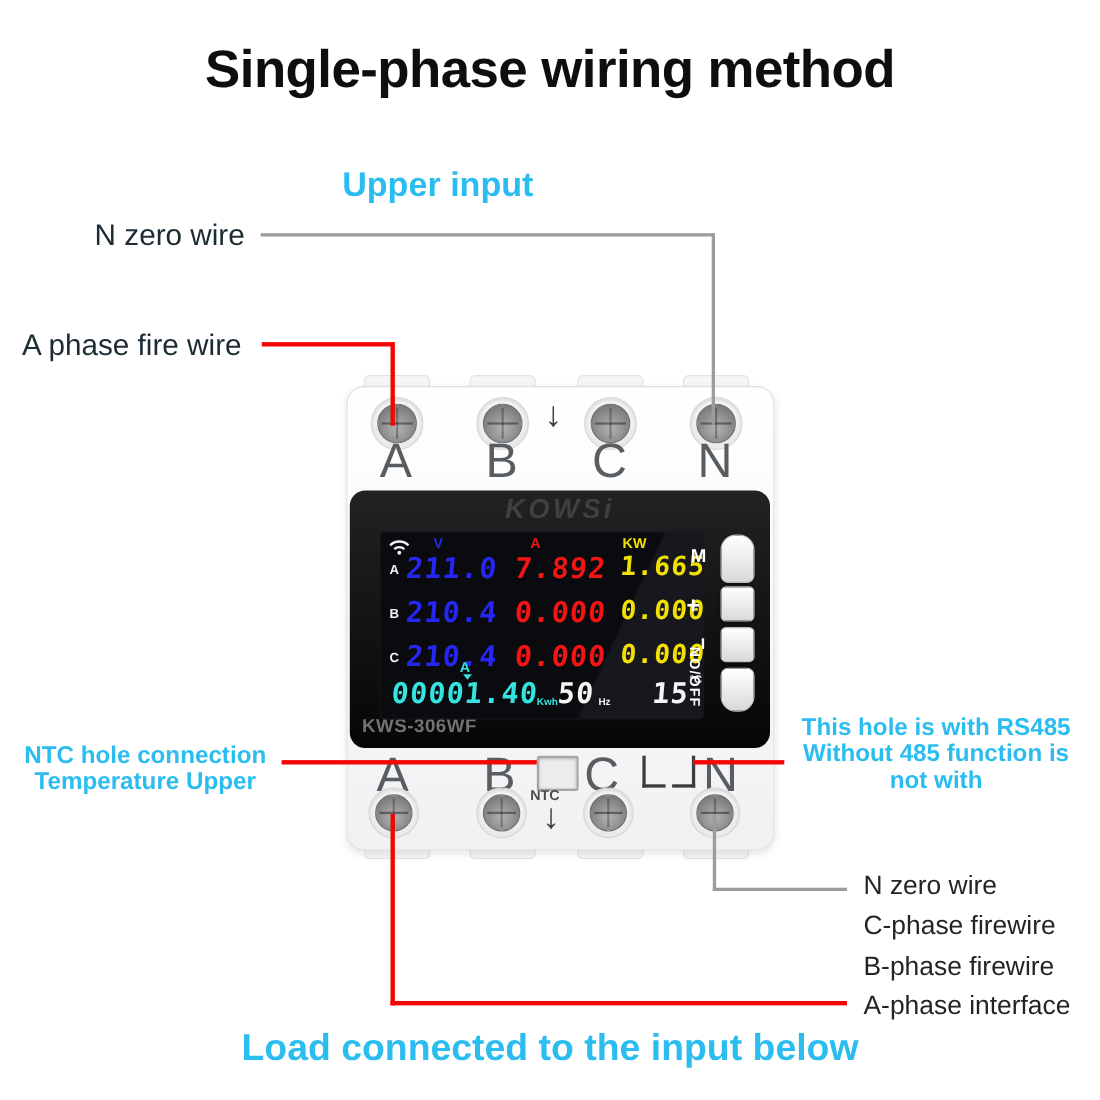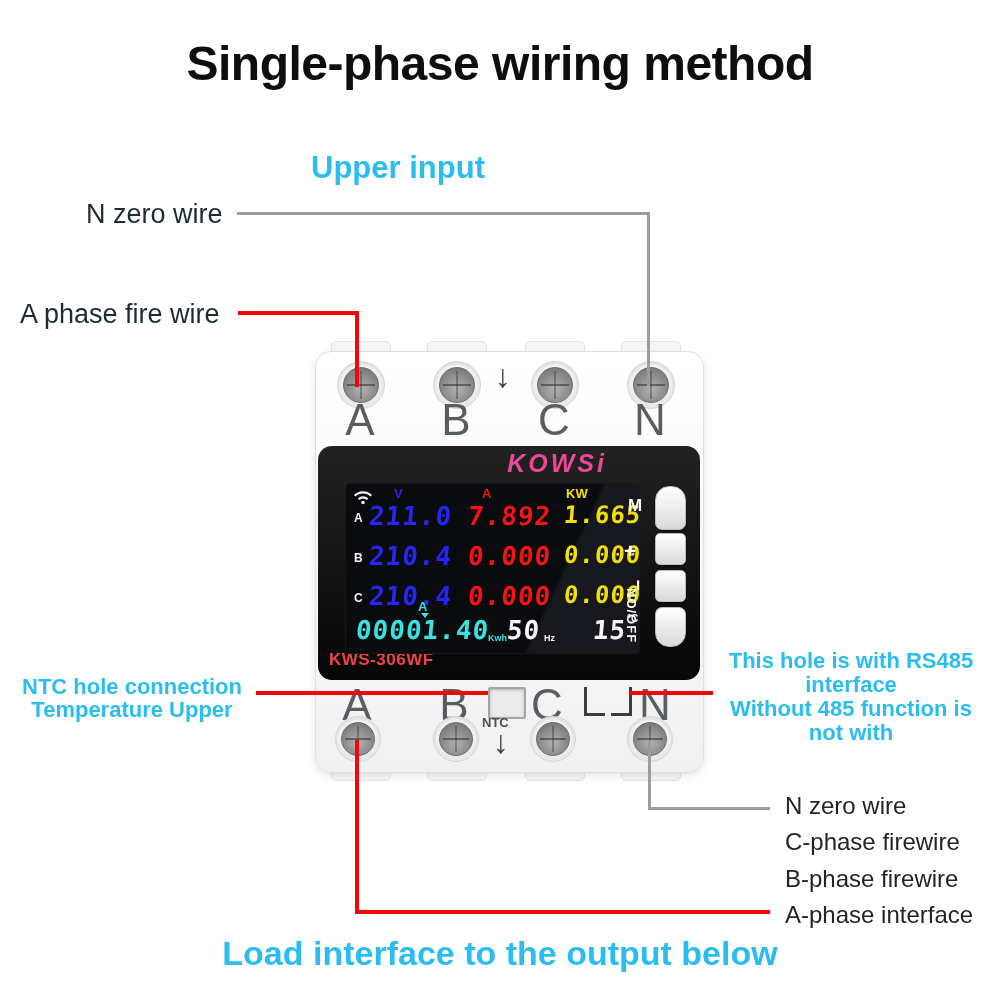--- a/index.html
+++ b/index.html
@@ -30,23 +30,23 @@
         border:1px solid #d6d6d6;box-shadow:inset 0 2px 3px rgba(0,0,0,.10);}
   .screw{position:absolute;inset:5px;border-radius:50%;border:1px solid #6d6d6d;
         background:radial-gradient(circle at 50% 62%,#b3b3b3,#7b7b7b 75%);}
   .screw::before{content:"";position:absolute;left:9%;right:9%;top:48%;height:2px;background:rgba(45,45,45,.55);}
   .screw::after{content:"";position:absolute;top:9%;bottom:9%;left:48%;width:2px;background:rgba(45,45,45,.38);}
   .term-letter{position:absolute;width:48px;text-align:center;font-size:44px;color:#585d61;}
   .dev-arrow{position:absolute;font-size:32px;color:#3f3f3f;font-weight:600;}
   
   .panel{left:318px;top:446px;width:382px;height:234px;border-radius:14px;
          background:linear-gradient(180deg,#222222,#060606);}
-  .brand{left:318px;top:449px;width:382px;text-align:center;color:#ec4899;font-size:25px;font-weight:bold;
-         font-style:italic;letter-spacing:3px;margin-left:48px;}
-  .model{left:329px;top:650px;color:#ef4444;font-size:17px;font-weight:bold;letter-spacing:.5px;}
+  .brand{left:318px;top:449px;width:382px;text-align:center;color:#404040;font-size:25px;font-weight:bold;
+         font-style:italic;letter-spacing:3px;}
+  .model{left:329px;top:650px;color:#737373;font-size:17px;font-weight:bold;letter-spacing:.5px;}
   .lcd{left:345px;top:483px;width:293px;height:169px;border-radius:4px;border:1px solid #17181c;
        background:linear-gradient(295deg,#16181d 0%,#16181d 30%,#0a0b0e 31%,#0a0b0e 100%);}
   .lcd-hdr{position:absolute;top:2px;font-size:13px;font-weight:bold;}
   .lcd-row{position:absolute;left:0;width:100%;height:36px;}
   .phase{position:absolute;left:8px;top:10px;font-size:12px;font-weight:bold;color:#f2f2f2;}
   .seg{display:inline-block;font-family:"DejaVu Sans Mono",monospace;font-weight:bold;
        transform:skewX(-5deg);letter-spacing:1px;}
   .col{position:absolute;text-align:center;font-size:26px;}
   .col-v{left:14px;width:102px;}
   .col-a{left:112px;width:104px;}
@@ -201,25 +201,24 @@
   <div class="wire w-red" style="left:355px;top:740px;width:4px;height:174px;"></div>
   <div class="wire w-red" style="left:355px;top:910px;width:415px;height:4px;"></div>
 
   <div class="abs cyan ntc-note">
     <div>NTC hole connection</div>
     <div>Temperature Upper</div>
   </div>
 
   <div class="abs cyan rs485-note">
     <div>This hole is with RS485</div>
-    <div>interface</div>
     <div>Without 485 function is</div>
     <div>not with</div>
   </div>
 
   <div class="abs out-label" style="top:792px;">N zero wire</div>
   <div class="abs out-label" style="top:828px;">C-phase firewire</div>
   <div class="abs out-label" style="top:865px;">B-phase firewire</div>
   <div class="abs out-label" style="top:901px;">A-phase interface</div>
 
-  <div class="abs cyan load-note">Load interface to the output below</div>
+  <div class="abs cyan load-note">Load connected to the input below</div>
 
 </div>
 
 </body></html>

